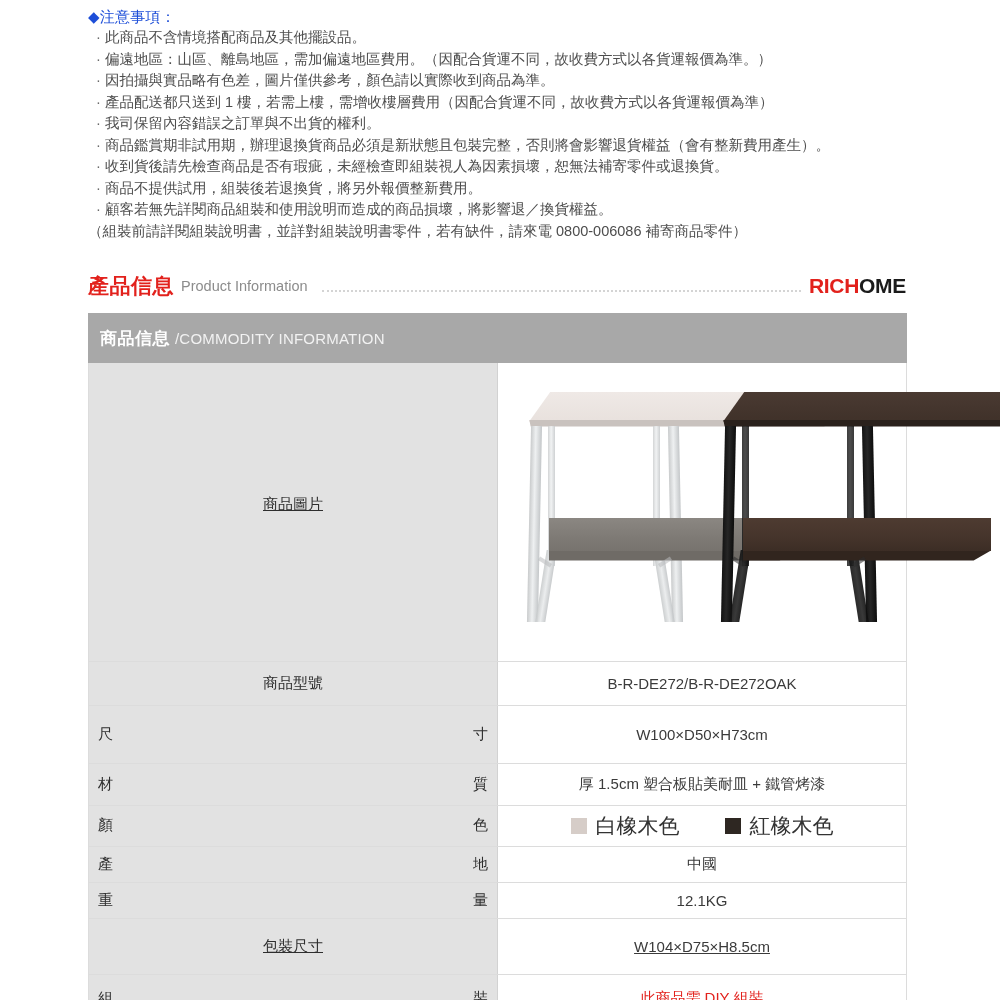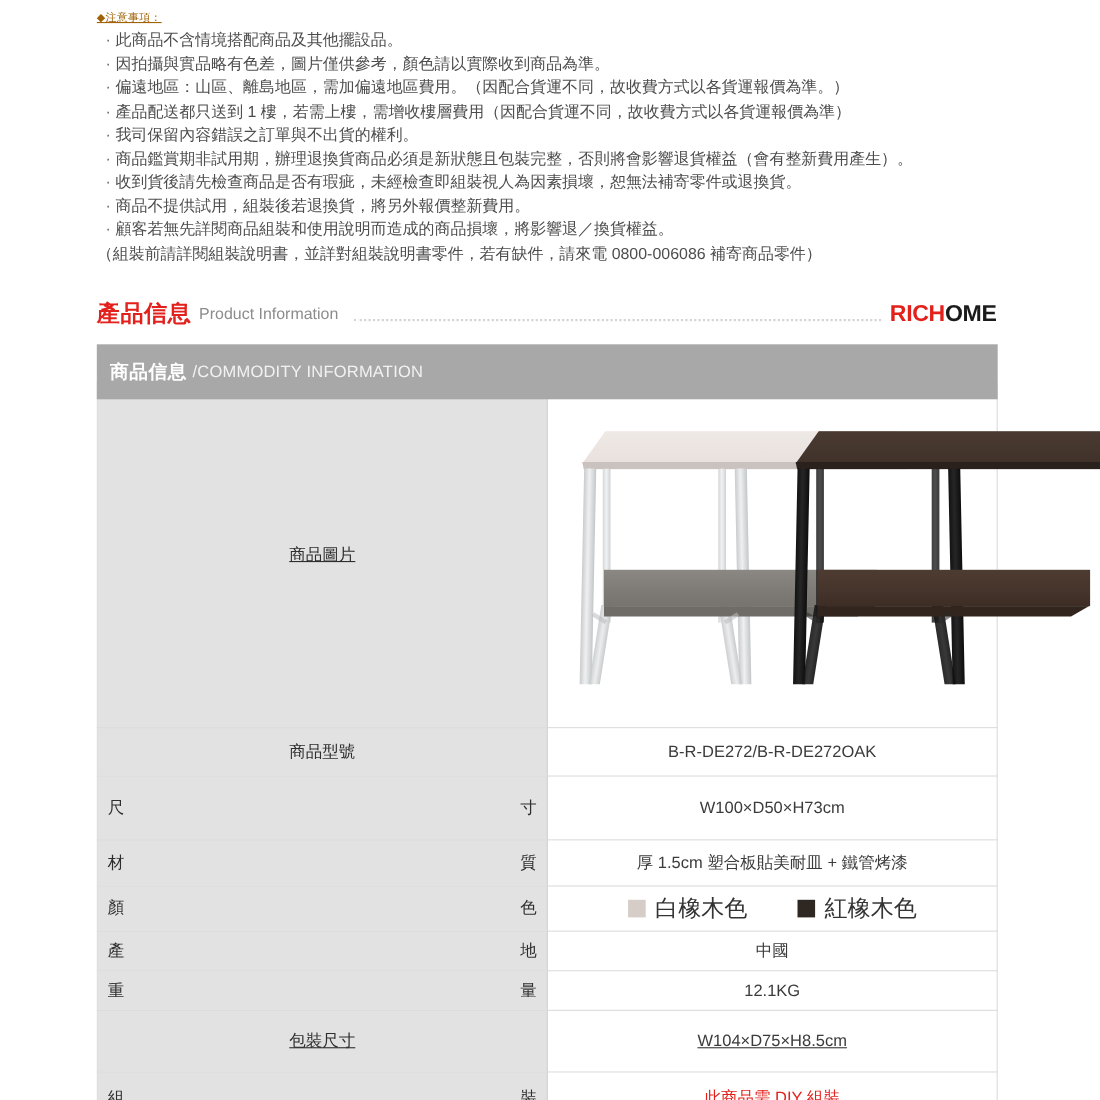--- a/index.html
+++ b/index.html
@@ -18,26 +18,25 @@
   }
 
   
   .notice {
     position: absolute;
     left: 88px;
     top: 6px;
     width: 830px;
   }
   .notice-title {
-    font-size: 10px;
-    color: #a16207;
+    font-size: 15px;
+    color: #1d4ed8;
     line-height: 21px;
     letter-spacing: .2px;
     white-space: nowrap;
-    text-decoration: underline;
   }
   .notice-line {
     font-size: 14.5px;
     color: #4d4d4d;
     line-height: 21.5px;
     letter-spacing: 0px;
     white-space: nowrap;
     padding-left: 8px;
   }
   .notice-line.nodot { padding-left: 0px; }
@@ -284,22 +283,22 @@
   .fig-dark .foot { background: linear-gradient(90deg,#121212 0%, #232323 50%, #0c0c0c 100%); }
 </style>
 </head>
 <body>
 
 <div class="page">
 
   <div class="notice">
     <div class="notice-title">◆注意事項：</div>
     <div class="notice-line"><span class="dot">·</span><span>此商品不含情境搭配商品及其他擺設品。</span></div>
+    <div class="notice-line"><span class="dot">·</span><span>偏遠地區：山區、離島地區，需加偏遠地區費用。（因配合貨運不同，故收費方式以各貨運報價為準。）</span></div>
     <div class="notice-line"><span class="dot">·</span><span>因拍攝與實品略有色差，圖片僅供參考，顏色請以實際收到商品為準。</span></div>
-    <div class="notice-line"><span class="dot">·</span><span>偏遠地區：山區、離島地區，需加偏遠地區費用。（因配合貨運不同，故收費方式以各貨運報價為準。）</span></div>
     <div class="notice-line"><span class="dot">·</span><span>產品配送都只送到 1 樓，若需上樓，需增收樓層費用（因配合貨運不同，故收費方式以各貨運報價為準）</span></div>
     <div class="notice-line"><span class="dot">·</span><span>我司保留內容錯誤之訂單與不出貨的權利。</span></div>
     <div class="notice-line"><span class="dot">·</span><span>商品鑑賞期非試用期，辦理退換貨商品必須是新狀態且包裝完整，否則將會影響退貨權益（會有整新費用產生）。</span></div>
     <div class="notice-line"><span class="dot">·</span><span>收到貨後請先檢查商品是否有瑕疵，未經檢查即組裝視人為因素損壞，恕無法補寄零件或退換貨。</span></div>
     <div class="notice-line"><span class="dot">·</span><span>商品不提供試用，組裝後若退換貨，將另外報價整新費用。</span></div>
     <div class="notice-line"><span class="dot">·</span><span>顧客若無先詳閱商品組裝和使用說明而造成的商品損壞，將影響退／換貨權益。</span></div>
     <div class="notice-line nodot">（組裝前請詳閱組裝說明書，並詳對組裝說明書零件，若有缺件，請來電 0800-006086 補寄商品零件）</div>
   </div>
 
   <div class="prodinfo">

